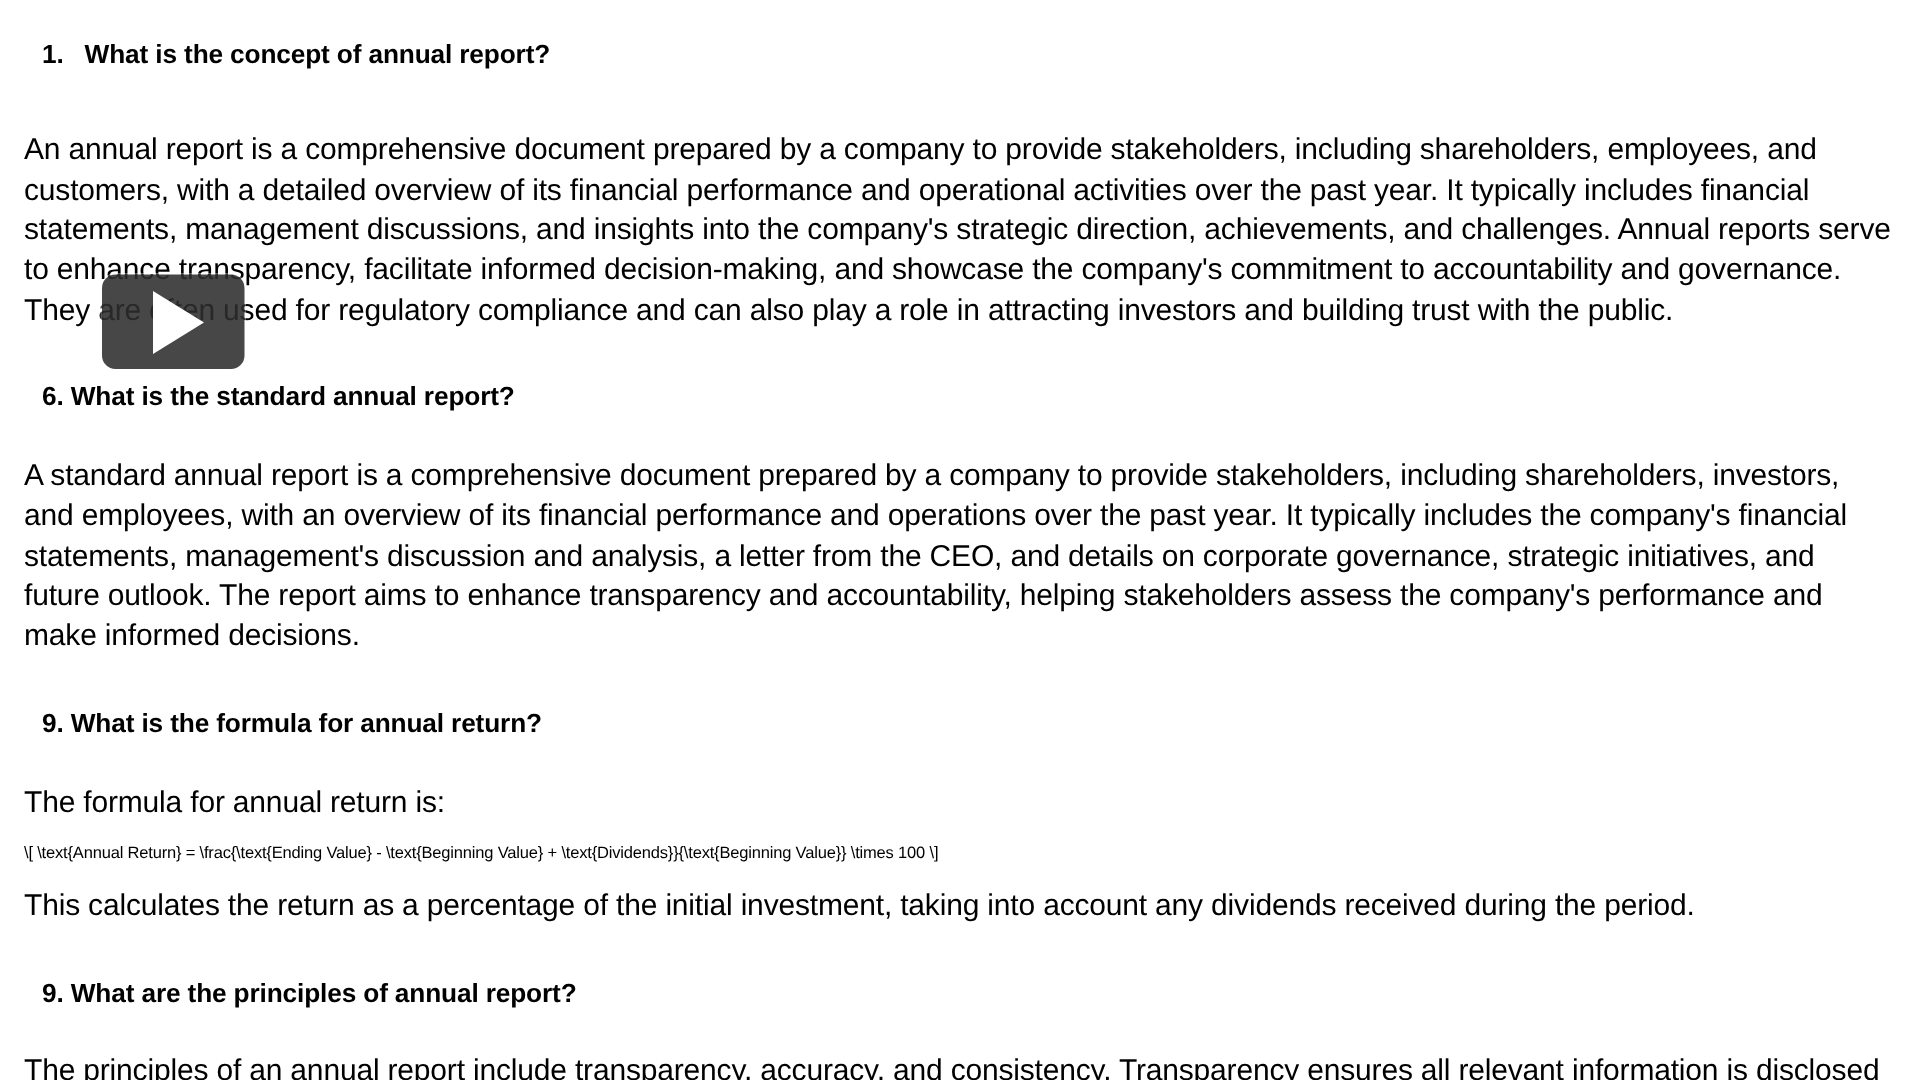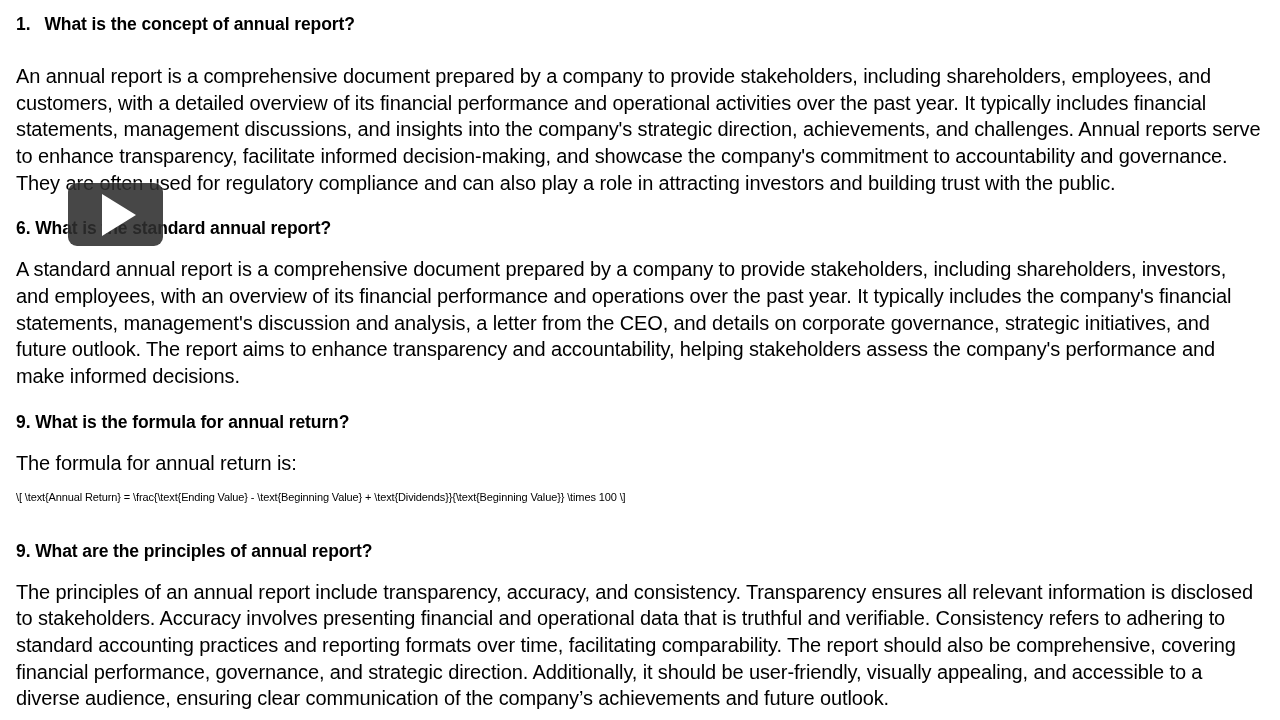--- a/index.html
+++ b/index.html
@@ -27,21 +27,21 @@
 
   .qa-block {
     margin: 0;
   }
 
   .q-heading {
     font-size: 17.5px;
     font-weight: bold;
     line-height: 1.25;
     letter-spacing: -0.1px;
-    margin: 0;
+    margin: 12px;
     color: #000;
   }
 
   .q-heading.first {
     padding-left: 22px;
     text-indent: -22px;
   }
 
   .q-heading .num {
     display: inline;
@@ -121,20 +121,21 @@
 
   <div class="gap-md"></div>
 
   <div class="qa-block">
     <p class="q-heading">9. What is the formula for annual return?</p>
     <div class="gap-sm"></div>
     <p class="a-body">The formula for annual return is:</p>
     <div class="gap-xs"></div>
     <p class="formula-line">\[ \text{Annual Return} = \frac{\text{Ending Value} - \text{Beginning Value} + \text{Dividends}}{\text{Beginning Value}} \times 100 \]</p>
     <div class="gap-xs"></div>
+    <p class="a-body">This calculates the return as a percentage of the initial investment, taking into account any dividends received during the period.</p>
   </div>
 
   <div class="gap-md"></div>
 
   <div class="qa-block">
     <p class="q-heading">9. What are the principles of annual report?</p>
     <div class="gap-sm"></div>
     <p class="a-body">The principles of an annual report include transparency, accuracy, and consistency. Transparency ensures all relevant information is disclosed to stakeholders. Accuracy involves presenting financial and operational data that is truthful and verifiable. Consistency refers to adhering to standard accounting practices and reporting formats over time, facilitating comparability. The report should also be comprehensive, covering financial performance, governance, and strategic direction. Additionally, it should be user-friendly, visually appealing, and accessible to a diverse audience, ensuring clear communication of the company’s achievements and future outlook.</p>
   </div>
 

